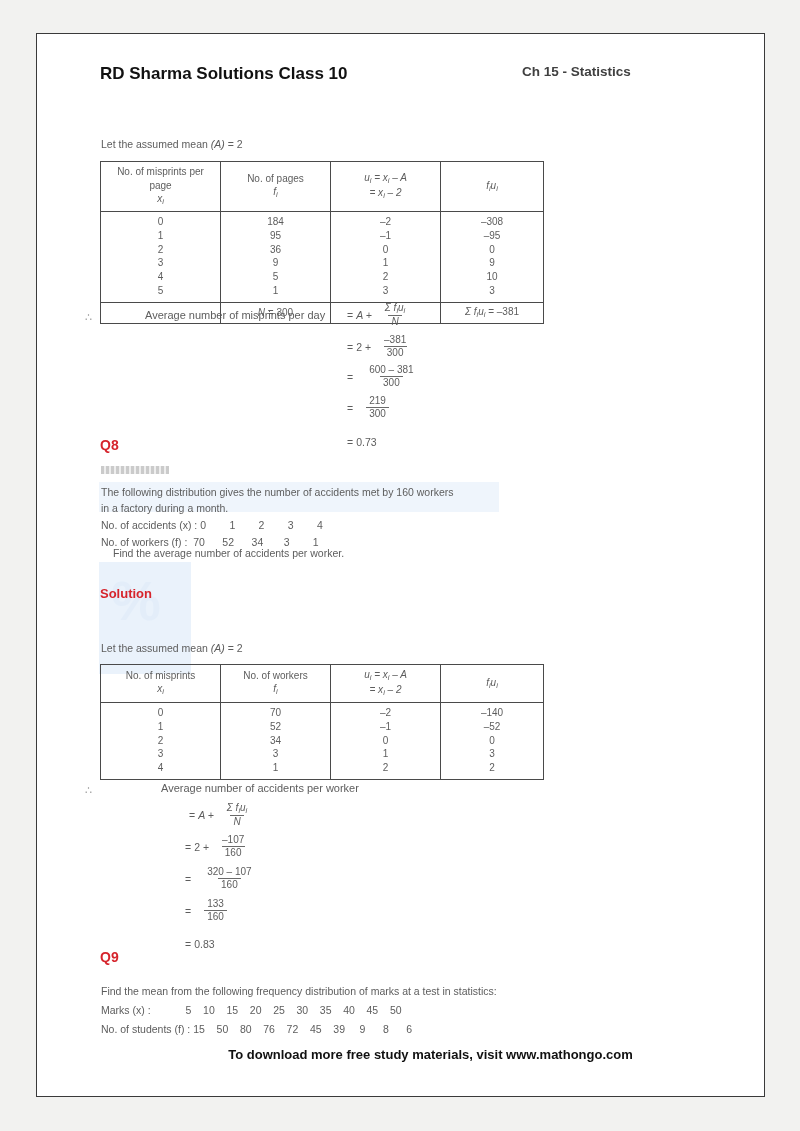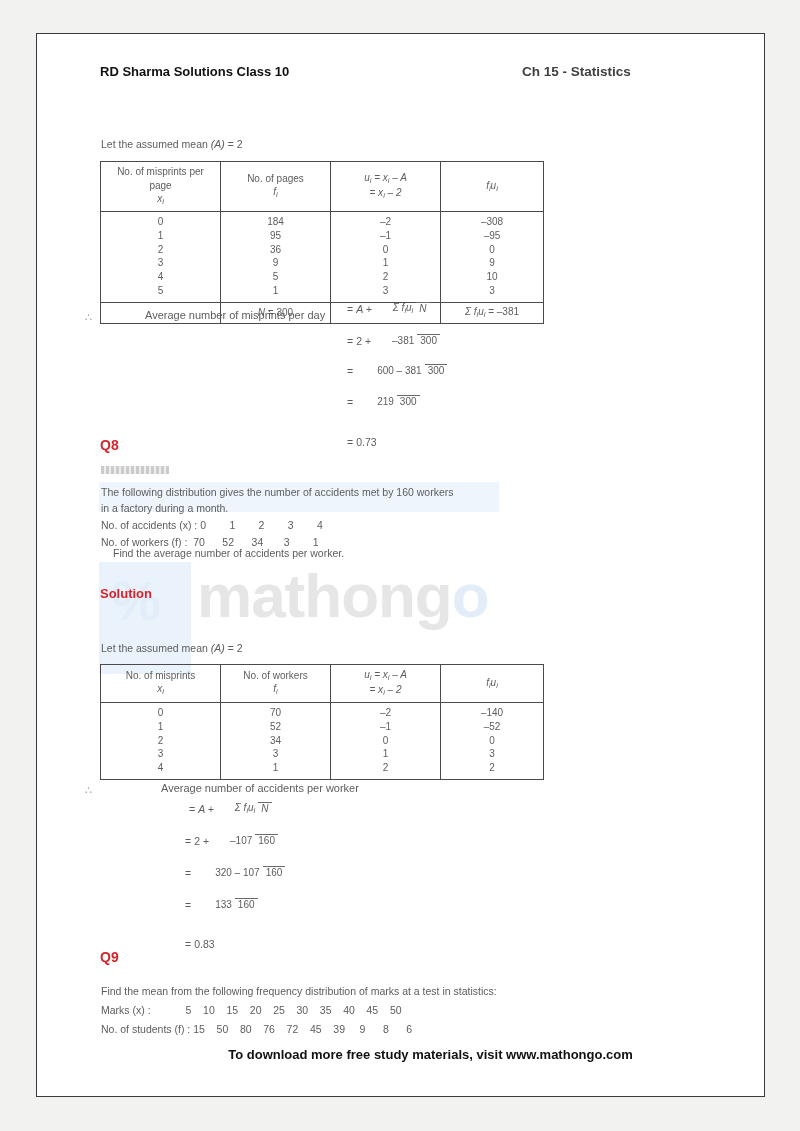--- a/index.html
+++ b/index.html
@@ -74,21 +74,21 @@
   
   .doc-header {
     position: absolute;
     left: 0; top: 30px;
     width: 729px;
     height: 20px;
   }
   .doc-header .left {
     position: absolute;
     left: 63px; top: 0;
-    font-size: 13px;
+    font-size: 17px;
     font-weight: bold;
     color: #111111;
     text-align: right;
   }
   .doc-header .right {
     position: absolute;
     left: 485px; top: 0;
     font-size: 13.5px;
     font-weight: bold;
     color: #404040;
@@ -154,24 +154,24 @@
     position: absolute;
     display: flex;
     align-items: center;
     font-size: 10.5px;
     color: #5d5d5d;
     white-space: nowrap;
   }
   .eqline .eq { margin-right: 3px; }
   .frac {
     display: inline-flex;
-    flex-direction: row;
+    flex-direction: column;
     align-items: center;
     vertical-align: middle;
-    margin: 0 18px;
+    margin: 0 10px;
   }
   .frac .num {
     padding: 0 3px 0px 3px;
     font-size: 10px;
     line-height: 1.2;
   }
   .frac .den {
     border-top: 1px solid #6a6a6a;
     padding: 0px 3px 0 3px;
     font-size: 10px;
@@ -232,21 +232,20 @@
 
 <div class="page-outer"></div>
 
 <div class="page">
   <div class="inner">
 
     <div class="watermark">
       <div class="wm-logo">
         <div class="wm-logo-glyph">%</div>
       </div>
-      <div class="wm-text"><span>mathong</span><span class="o-last">o</span></div>
     </div>
 
     <div class="content">
 
       <div class="doc-header">
         <div class="left">RD Sharma Solutions Class 10</div>
         <div class="right">Ch 15 - Statistics</div>
       </div>
 
       <div class="assumed" style="top:104px;"><span>Let the assumed mean </span><span class="mathit">(A)</span><span> = 2</span></div>

